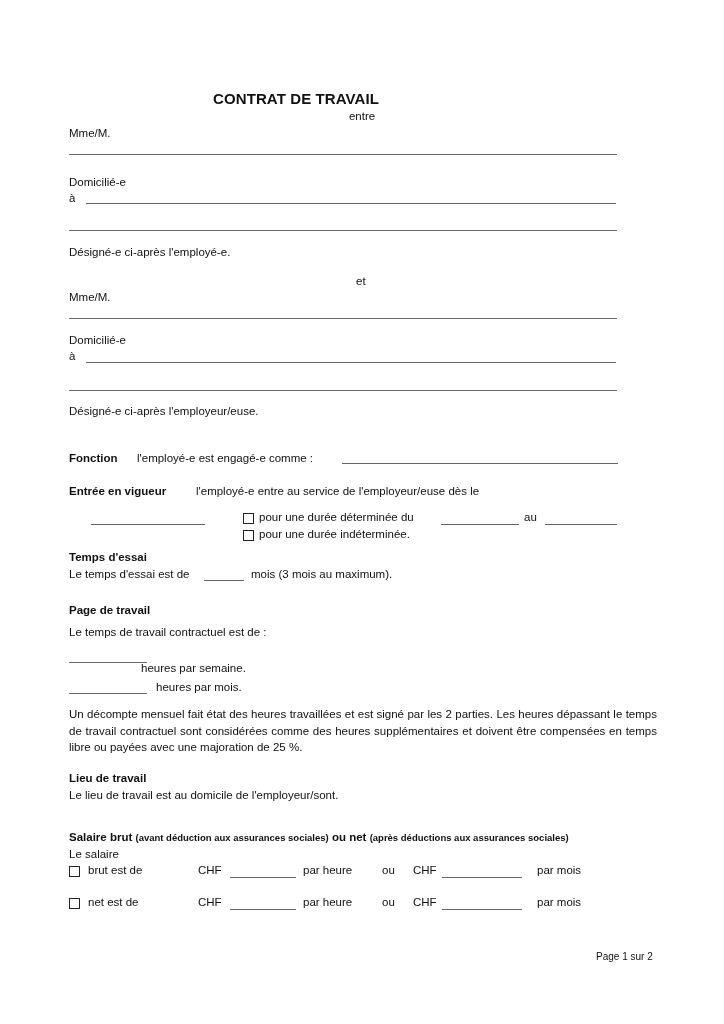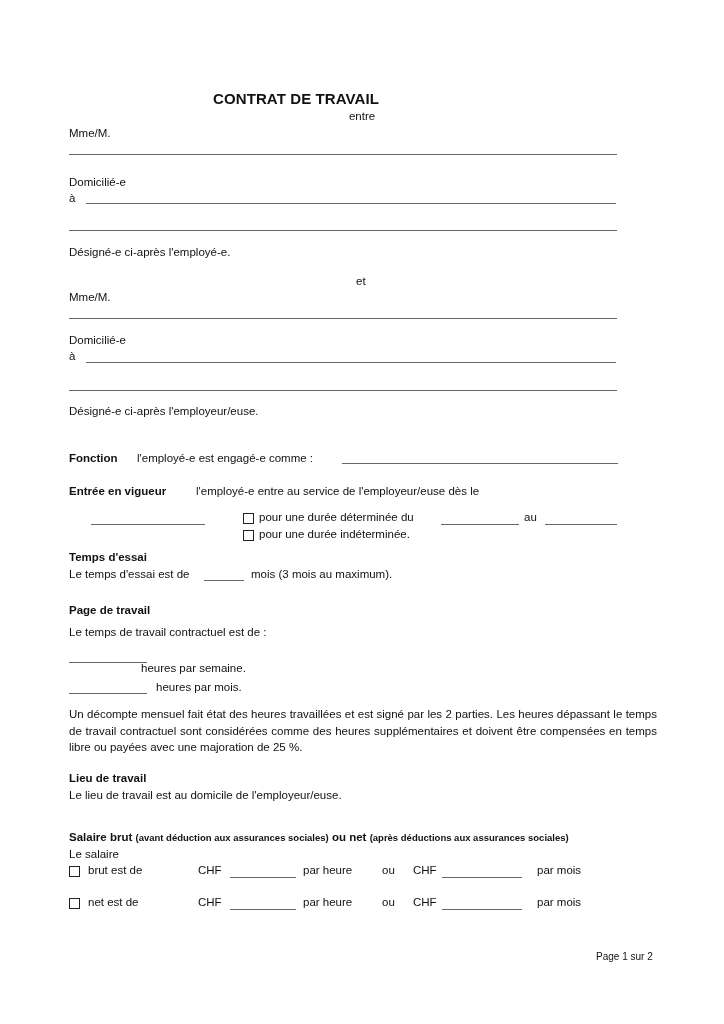--- a/index.html
+++ b/index.html
@@ -59,21 +59,21 @@
 
 <div class="abs b" style="left:69px;top:604px;">Page de travail</div>
 <div class="abs" style="left:69px;top:626px;">Le temps de travail contractuel est de :</div>
 <div class="line" style="left:69px;top:662px;width:78px;"></div>
 <div class="abs" style="left:141px;top:650px;margin-top:12px;">heures par semaine.</div>
 <div class="line" style="left:69px;top:693px;width:78px;"></div>
 <div class="abs" style="left:156px;top:681px;">heures par mois.</div>
 <div class="para" style="top:706px;">Un décompte mensuel fait état des heures travaillées et est signé par les 2 parties. Les heures dépassant le temps de travail contractuel sont considérées comme des heures supplémentaires et doivent être compensées en temps libre ou payées avec une majoration de 25 %.</div>
 
 <div class="abs b" style="left:69px;top:772px;">Lieu de travail</div>
-<div class="abs" style="left:69px;top:789px;">Le lieu de travail est au domicile de l'employeur/euse.</div>
+<div class="abs" style="left:69px;top:789px;">Le lieu de travail est au domicile de l'employeur/sont.</div>
 
 <div class="abs" style="left:69px;top:831px;">
   <span class="b">Salaire brut</span>
   <span class="small">(avant déduction aux assurances sociales)</span>
   <span class="b">ou net</span>
   <span class="small">(après déductions aux assurances sociales)</span>
 </div>
 <div class="abs" style="left:69px;top:848px;">Le salaire</div>
 
 <div class="cb" style="left:69px;top:866px;"></div>

